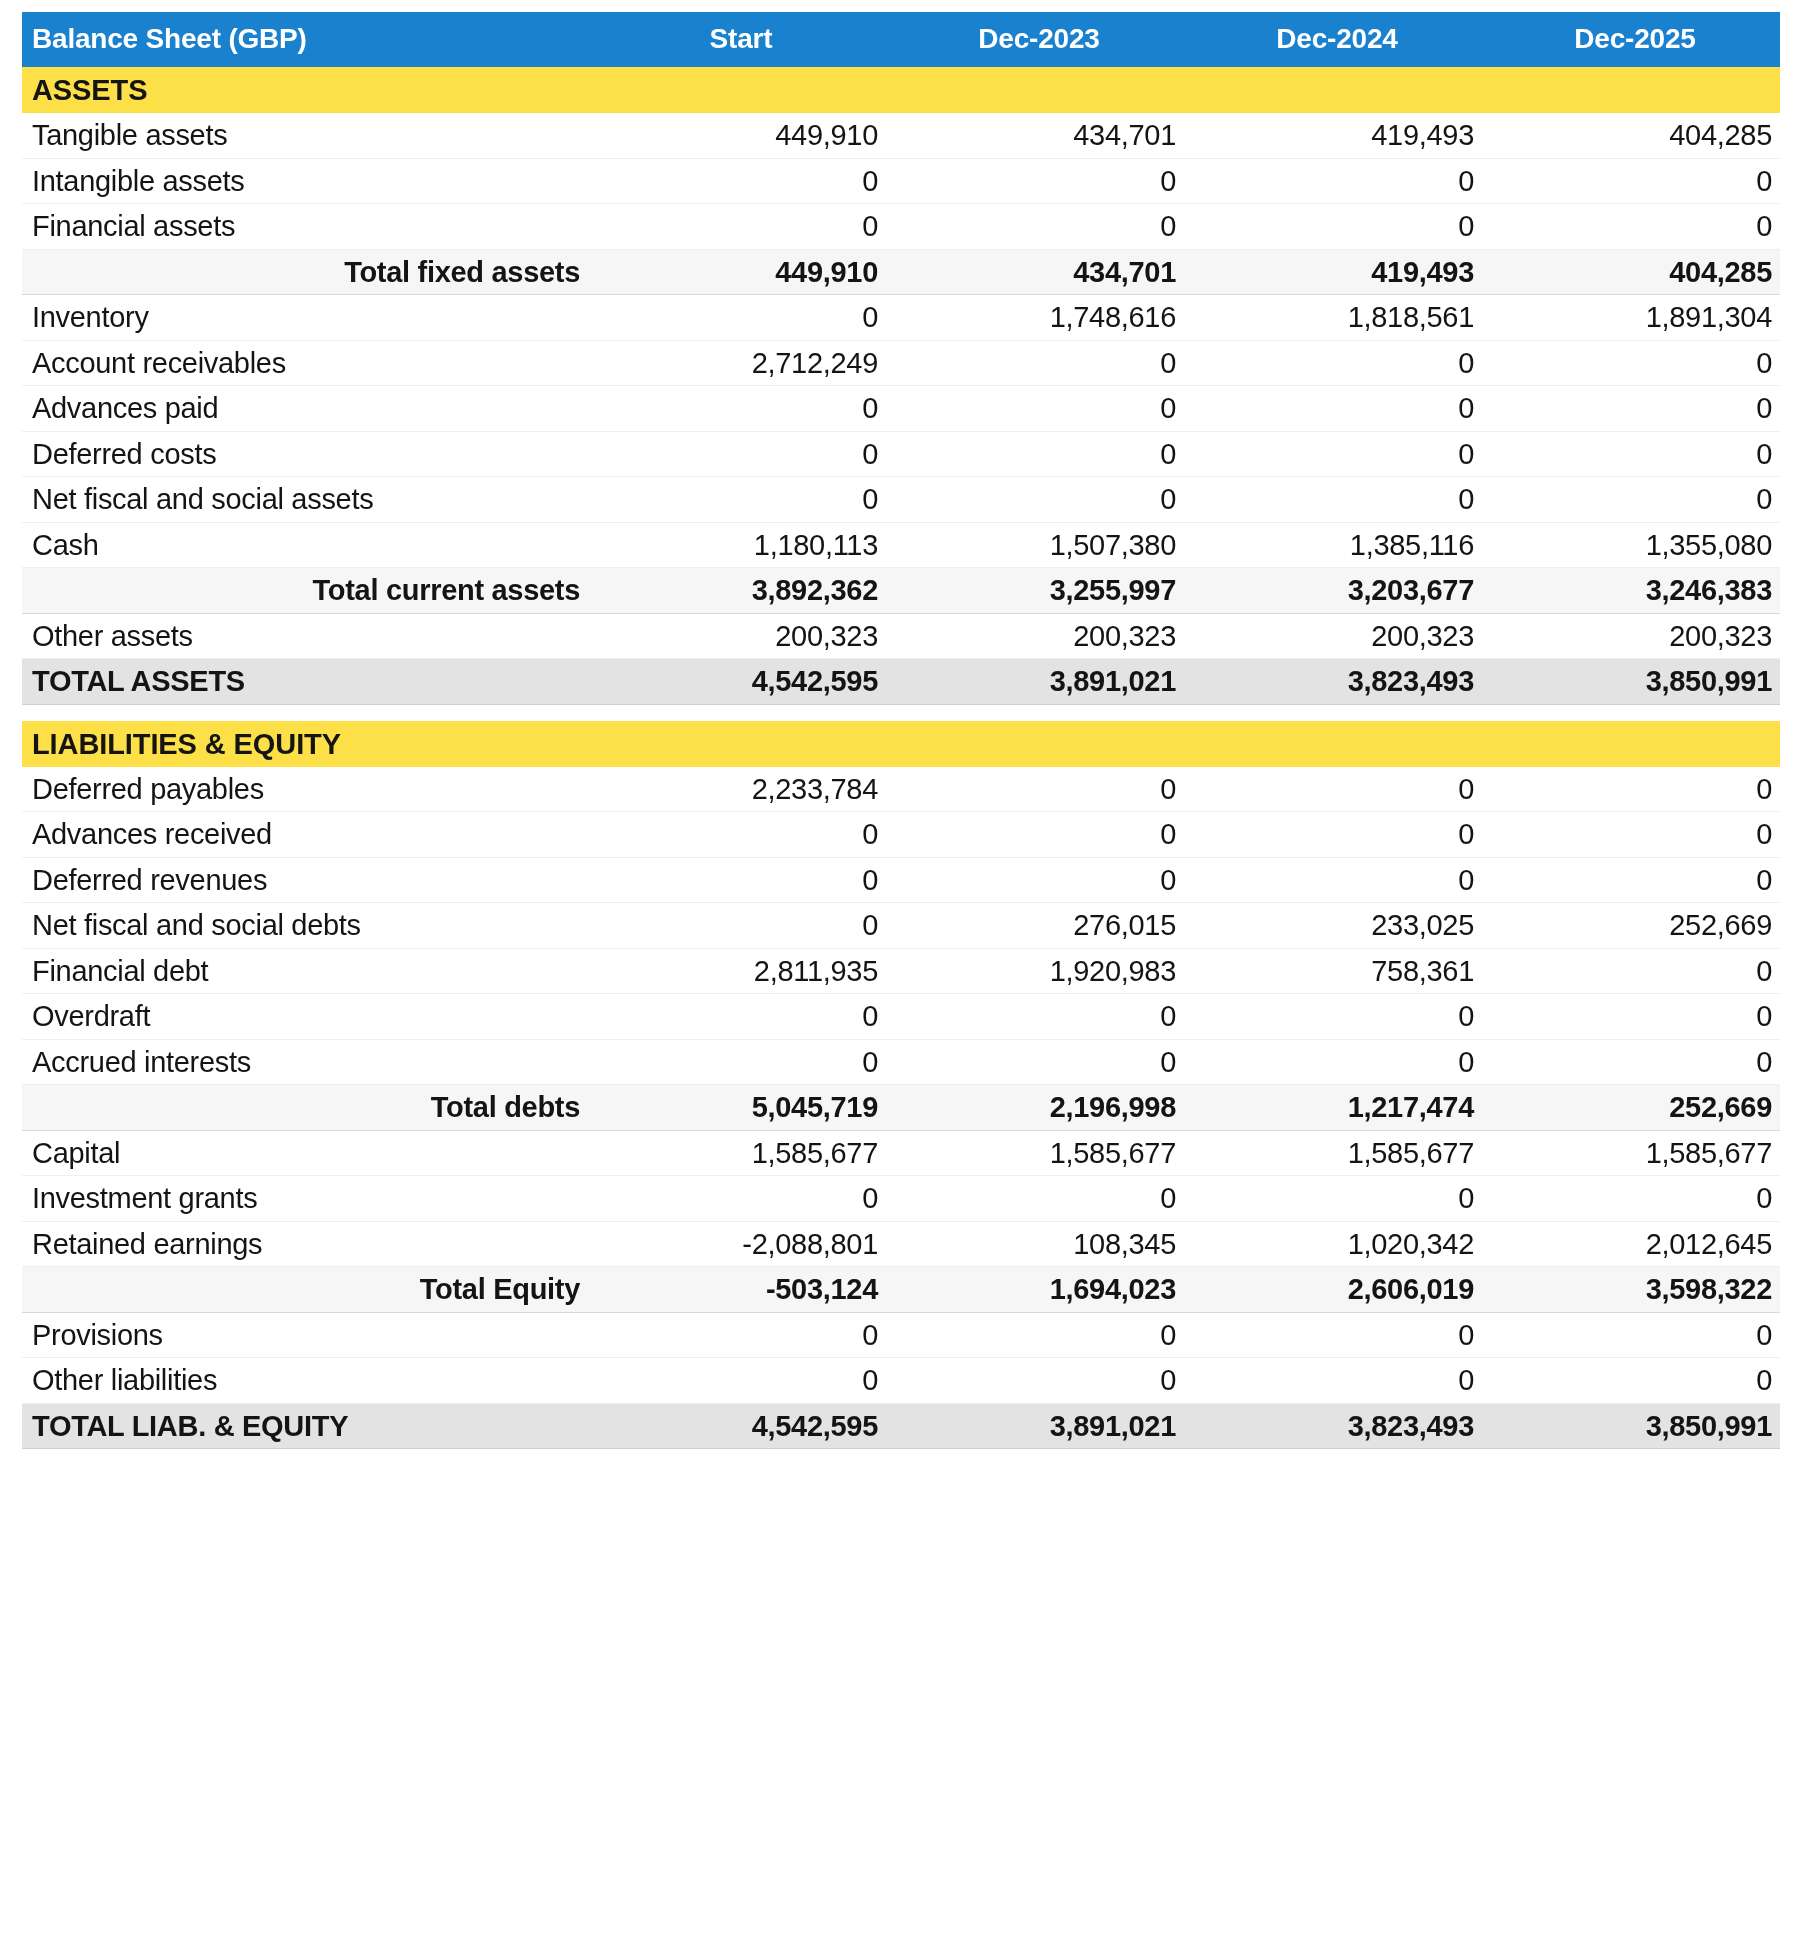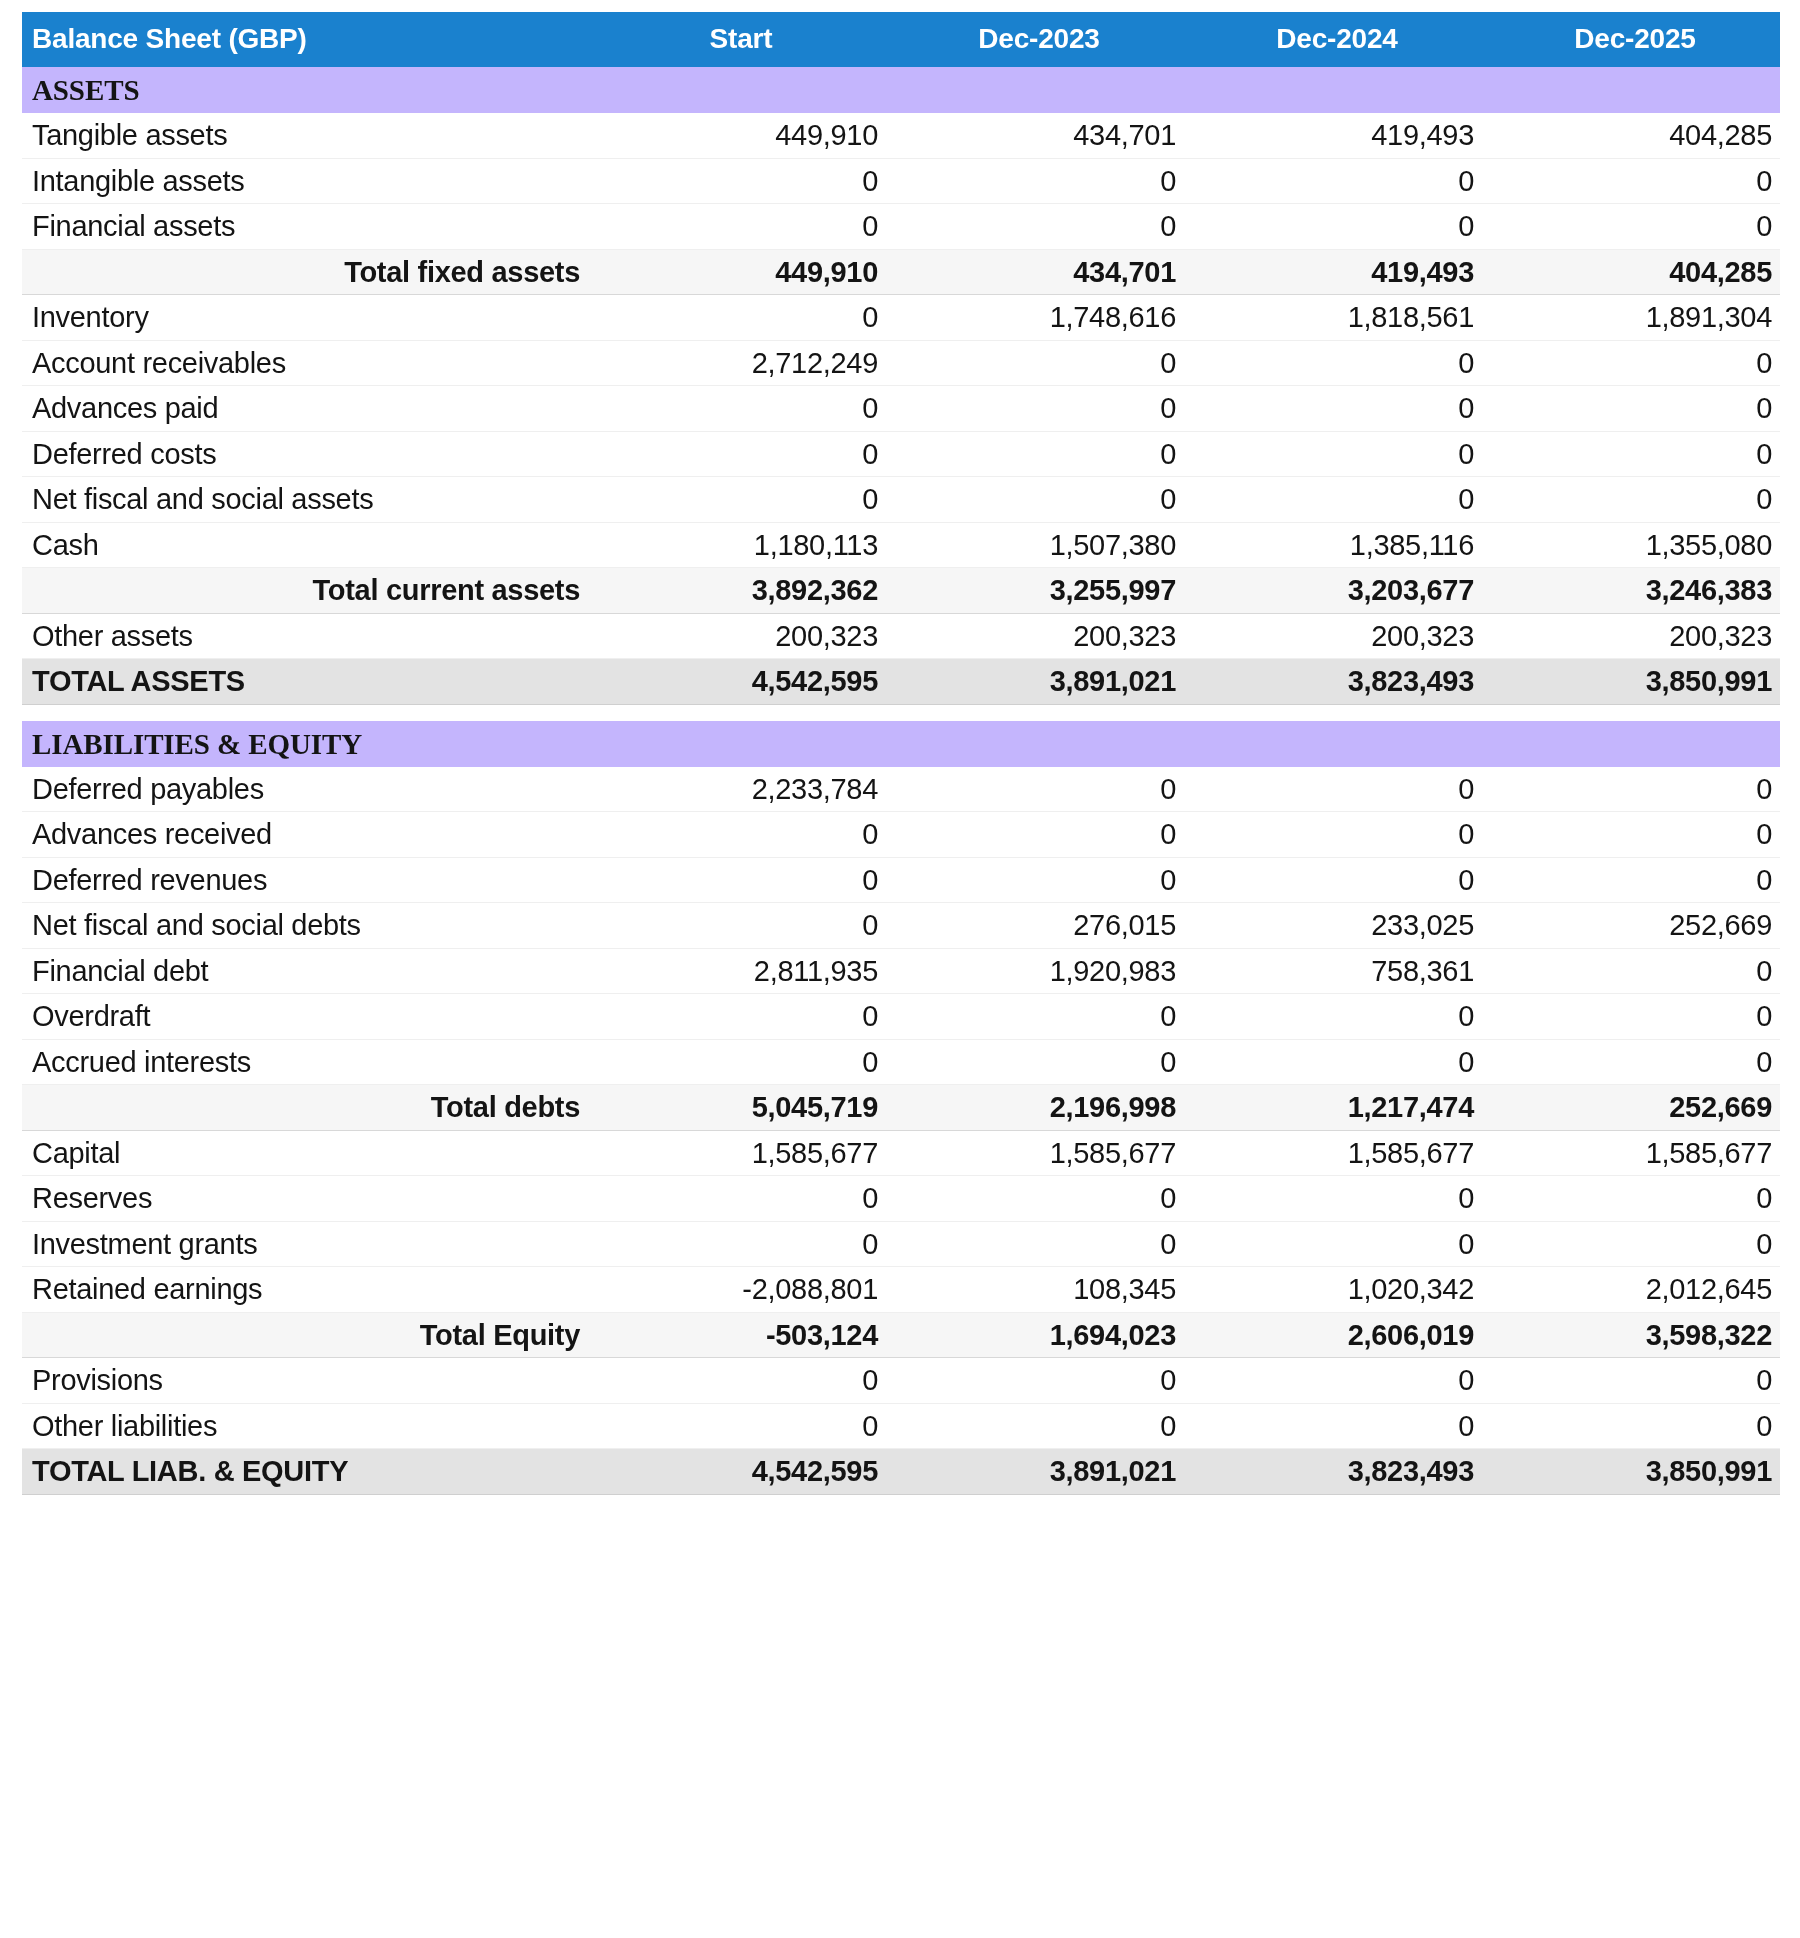--- a/index.html
+++ b/index.html
@@ -68,28 +68,27 @@
     letter-spacing: -0.3px;
   }
   tbody td.num {
     text-align: right;
     font-variant-numeric: tabular-nums;
     letter-spacing: -0.3px;
   }
 
   
   tr.section td {
-    background: #c4b5fd;
+    background: #fde047;
     font-weight: bold;
     font-size: 29px;
     height: 46px;
     line-height: 46px;
     border-bottom: none;
     letter-spacing: -0.1px;
-    font-family: Liberation Serif, serif;
   }
 
   
   tr.subtotal td {
     background: #f6f6f6;
     font-weight: bold;
     border-top: 1px solid #d8d8d8;
     border-bottom: 1px solid #d8d8d8;
     text-align: right;
   }
@@ -300,27 +299,20 @@
           <td class="num">252,669</td>
         </tr>
         <tr class="plain">
           <td class="label">Capital</td>
           <td class="num">1,585,677</td>
           <td class="num">1,585,677</td>
           <td class="num">1,585,677</td>
           <td class="num">1,585,677</td>
         </tr>
         <tr class="plain">
-          <td class="label">Reserves</td>
-          <td class="num">0</td>
-          <td class="num">0</td>
-          <td class="num">0</td>
-          <td class="num">0</td>
-        </tr>
-        <tr class="plain">
           <td class="label">Investment grants</td>
           <td class="num">0</td>
           <td class="num">0</td>
           <td class="num">0</td>
           <td class="num">0</td>
         </tr>
         <tr class="plain">
           <td class="label">Retained earnings</td>
           <td class="num">-2,088,801</td>
           <td class="num">108,345</td>

